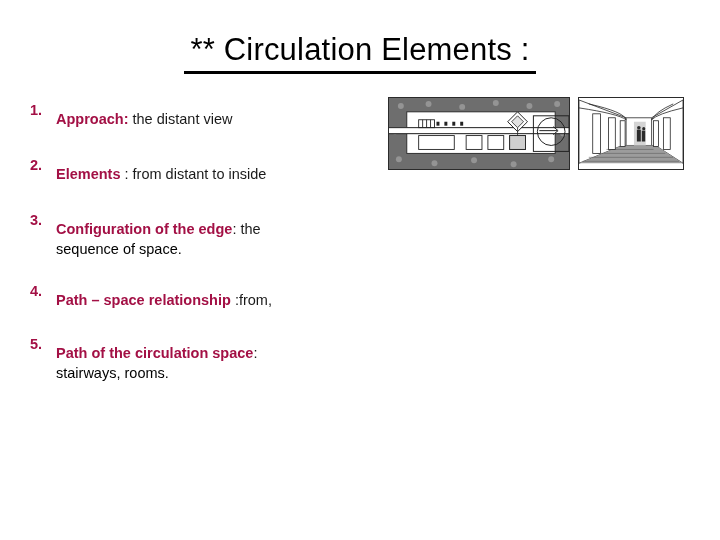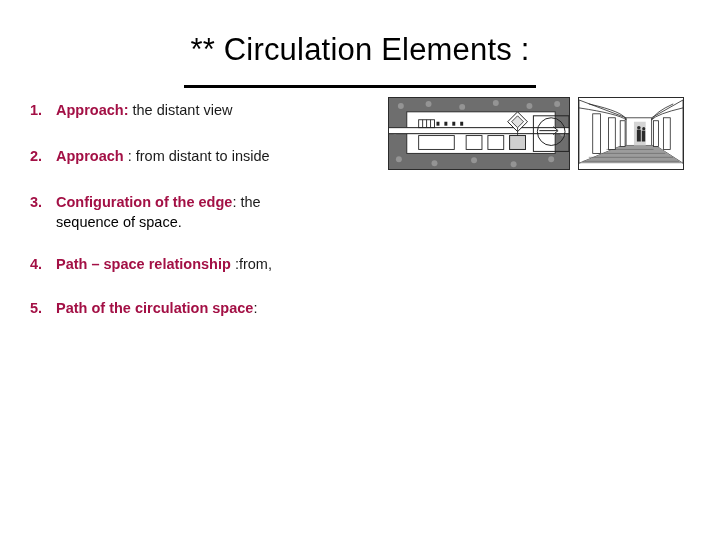--- a/index.html
+++ b/index.html
@@ -25,21 +25,21 @@
     text-align: center;
   }
   .slide-title .title-text {
     display: inline-block;
     font-size: 31px;
     line-height: 40px;
     font-weight: 400;
     color: #000000;
     letter-spacing: 0.2px;
     border-bottom: 3px solid #000000;
-    padding: 0 6px 15px 6px;
+    padding: 0 6px 1px 6px;
     white-space: nowrap;
   }
 
   
   .bullet-list {
     position: absolute;
     left: 30px;
     top: 100px;
     width: 356px;
   }
@@ -54,20 +54,21 @@
     font-size: 14.5px;
     line-height: 20px;
     font-weight: bold;
     color: #A31045;
   }
   .bullet-body {
     flex: 1 1 auto;
     font-size: 14.5px;
     line-height: 20px;
     color: #1a1a1a;
+    margin-top: 9px;
   }
   .bullet-lead {
     font-weight: bold;
     color: #A31045;
   }
   .bullet-rest {
     font-weight: normal;
     color: #1a1a1a;
   }
   .bullet-cont {
@@ -131,21 +132,21 @@
   <div class="bullet-item" data-idx="0">
     <span class="bullet-num">1.</span>
     <span class="bullet-body">
       <span class="bullet-lead">Approach:</span><span class="bullet-rest">  the distant view</span>
     </span>
   </div>
 
   <div class="bullet-item" data-idx="1">
     <span class="bullet-num">2.</span>
     <span class="bullet-body">
-      <span class="bullet-lead">Approach</span><span class="bullet-rest"> : from distant to inside</span>
+      <span class="bullet-lead">Elements</span><span class="bullet-rest"> : from distant to inside</span>
     </span>
   </div>
 
   <div class="bullet-item" data-idx="2">
     <span class="bullet-num">3.</span>
     <span class="bullet-body">
       <span class="bullet-lead">Configuration of the edge</span><span class="bullet-rest">:  the</span>
       <span class="bullet-cont">sequence of space.</span>
     </span>
   </div>
@@ -154,20 +155,21 @@
     <span class="bullet-num">4.</span>
     <span class="bullet-body">
       <span class="bullet-lead">Path – space relationship</span><span class="bullet-rest"> :from,</span>
     </span>
   </div>
 
   <div class="bullet-item" data-idx="4">
     <span class="bullet-num">5.</span>
     <span class="bullet-body">
       <span class="bullet-lead">Path of the circulation space</span><span class="bullet-rest">:</span>
+      <span class="bullet-cont">stairways, rooms.</span>
     </span>
   </div>
 
 </div>
 
 <div class="gallery">
 
   <div class="gal-row" data-row="0">
     <div class="gal-fig wide">
       <svg viewBox="0 0 182 66" preserveAspectRatio="none">

